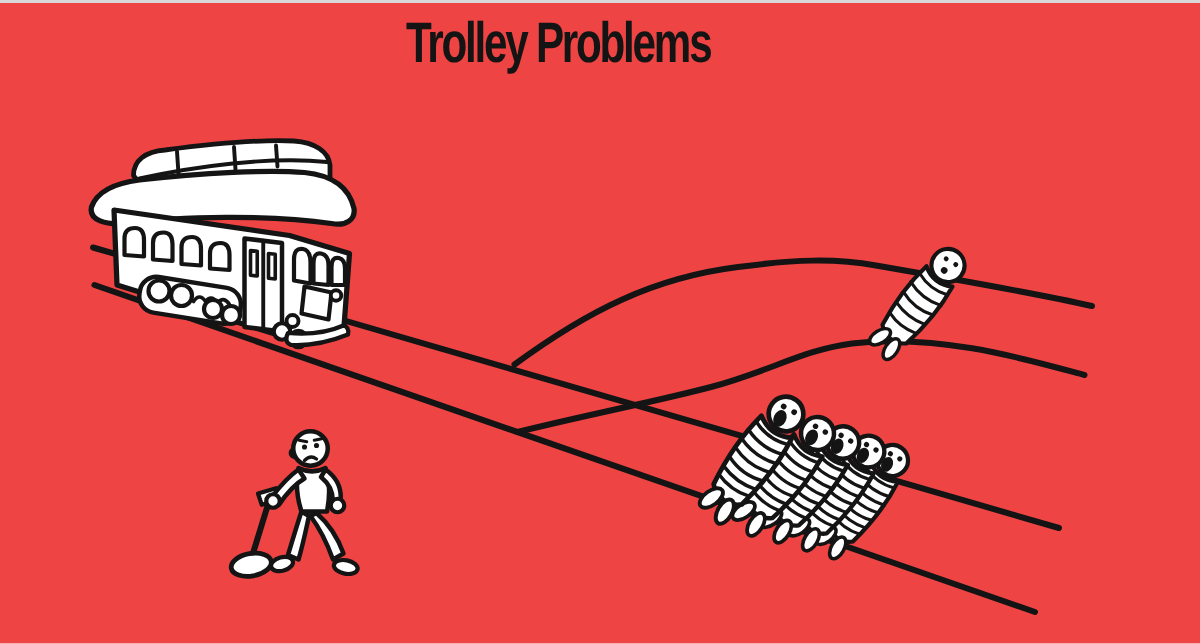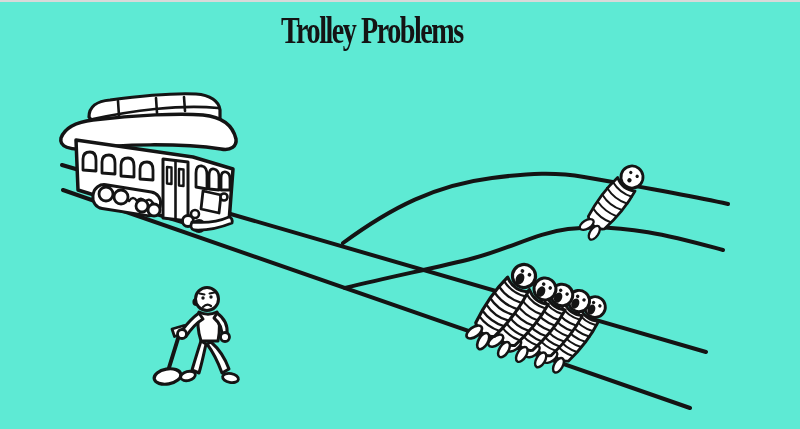--- a/index.html
+++ b/index.html
@@ -1,21 +1,21 @@
 <!DOCTYPE html>
 <html><head>
 <meta charset="utf-8">
 <style>
   html,body{margin:0;padding:0;background:#ffffff;}
   .stage{
     position:relative;
     width:800px;height:429px;
-    background:#5eead4;
+    background:#ef4444;
     overflow:hidden;
-    font-family:Liberation Serif, serif;
+    font-family:Liberation Sans, sans-serif;
   }
   .top-line{
     position:absolute;top:0;left:0;width:800px;height:2px;
     background:#d9d9d9;
   }
   .title-wrap{
     position:absolute;top:8px;left:0;width:800px;
     display:flex;justify-content:center;
     padding-right:56px;box-sizing:border-box;
   }

